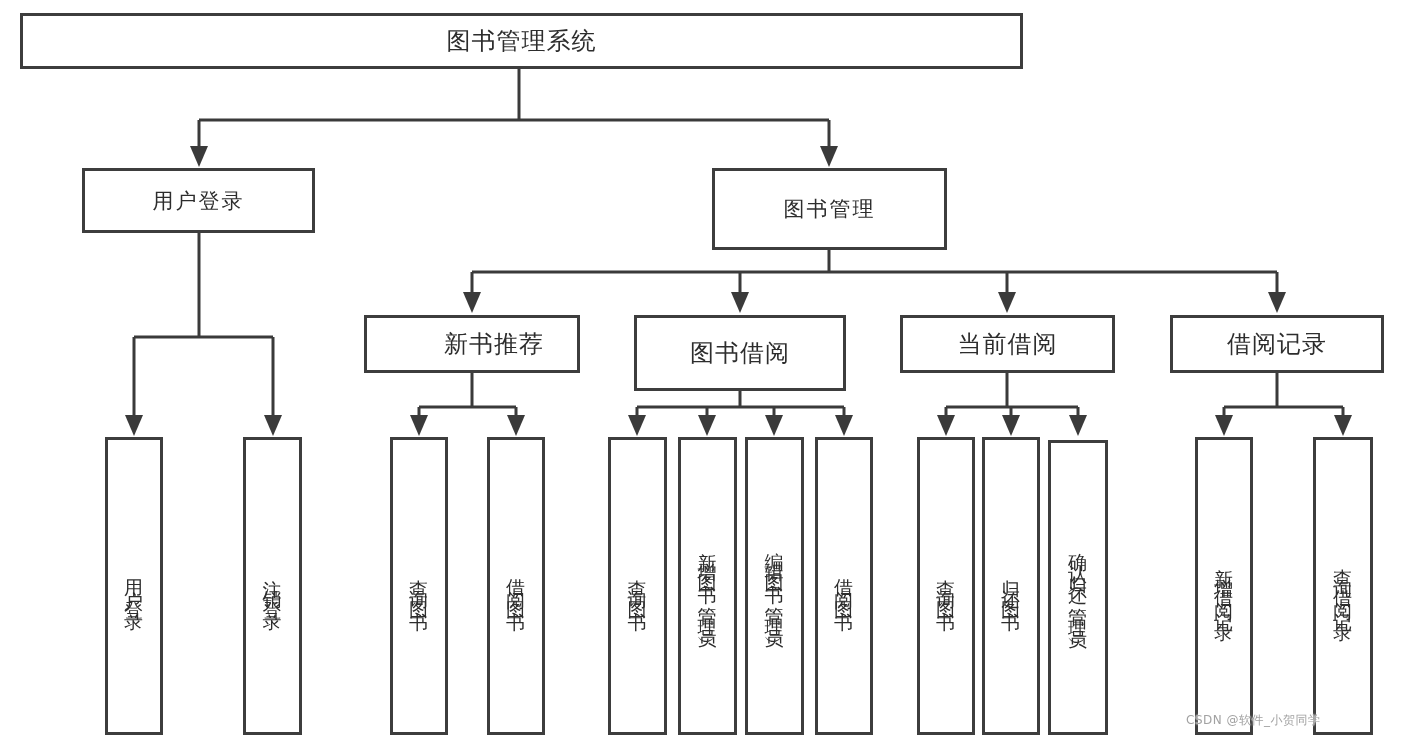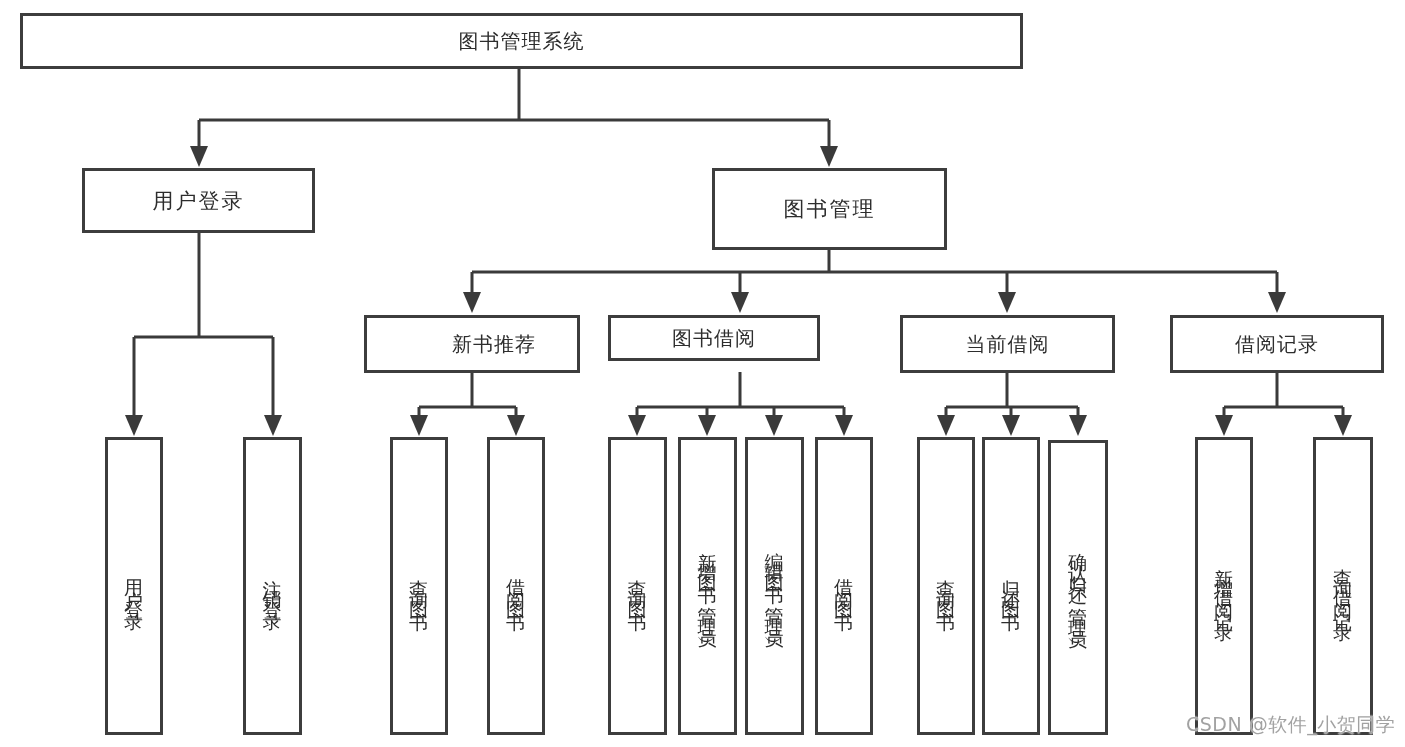--- a/index.html
+++ b/index.html
@@ -20,40 +20,40 @@
   .box {
     position: absolute;
     background: #ffffff;
     border: 3px solid #3d3d3d;
     display: flex;
     align-items: center;
     justify-content: center;
     z-index: 1;
   }
   .hlabel {
-    font-size: 20px;
+    font-size: 24px;
     letter-spacing: 1px;
     color: #2d2d2d;
     white-space: nowrap;
   }
   .lv2 .hlabel { font-size: 21px; letter-spacing: 2px; }
   .vlabel {
     writing-mode: vertical-rl;
     text-orientation: mixed;
     font-size: 19px;
     letter-spacing: 11px;
     line-height: 1;
     color: #2d2d2d;
     white-space: nowrap;
   }
   .watermark {
     position: absolute;
     left: 1186px;
     top: 712px;
-    font-size: 19px;
+    font-size: 12px;
     letter-spacing: 0.5px;
     color: #a2a2a2;
     text-shadow: 0 0 2px #ffffff, 0 0 2px #ffffff;
     white-space: nowrap;
     z-index: 5;
   }
 </style>
 </head>
 <body>
 
@@ -99,21 +99,21 @@
   <div class="box lv2" style="left:82px; top:168px; width:233px; height:65px;">
     <span class="hlabel">用户登录</span>
   </div>
   <div class="box lv2" style="left:712px; top:168px; width:235px; height:82px;">
     <span class="hlabel">图书管理</span>
   </div>
 
   <div class="box" style="left:364px; top:315px; width:216px; height:58px;padding-left:44px;">
     <span class="hlabel">新书推荐</span>
   </div>
-  <div class="box" style="left:608px; top:315px; width:212px; height:46px;">
+  <div class="box" style="left:634px; top:315px; width:212px; height:76px;">
     <span class="hlabel">图书借阅</span>
   </div>
   <div class="box" style="left:900px; top:315px; width:215px; height:58px;text-align:center;">
     <span class="hlabel">当前借阅</span>
   </div>
   <div class="box" style="left:1170px; top:315px; width:214px; height:58px;">
     <span class="hlabel">借阅记录</span>
   </div>
 
   <div class="box" style="left:105px; top:437px; width:58px; height:298px;">

